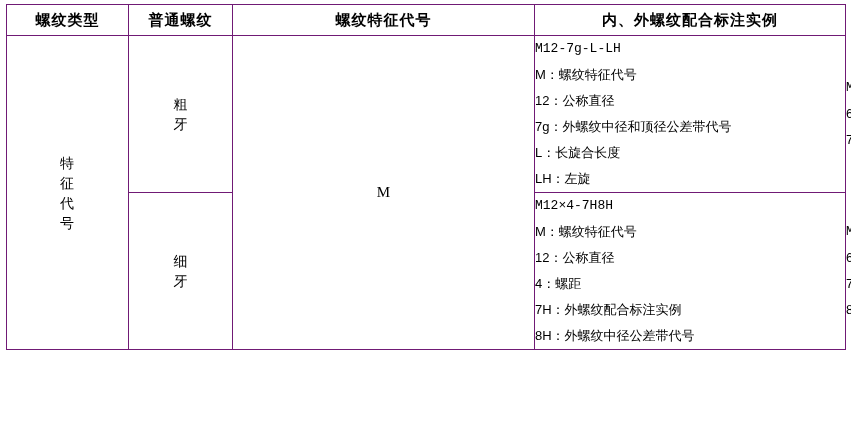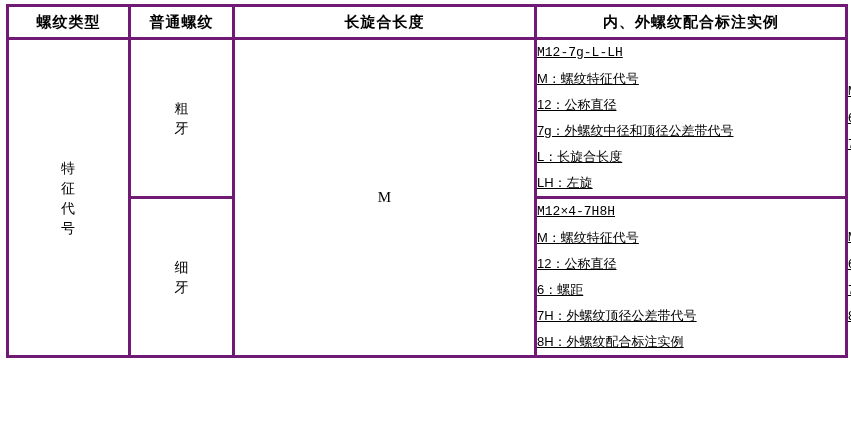--- a/index.html
+++ b/index.html
@@ -21,21 +21,21 @@
     box-sizing: border-box;
     padding: 4px 6px 4px 6px;
   }
   table.thread-table {
     border-collapse: collapse;
     width: 839px;
     table-layout: fixed;
   }
   table.thread-table td,
   table.thread-table th {
-    border: 3px solid #701a75;
+    border: 1px solid #701a75;
     vertical-align: middle;
     padding: 0;
   }
   thead th {
     height: 30px;
     font-size: 15px;
     font-weight: bold;
     text-align: center;
     letter-spacing: 1px;
   }
@@ -72,21 +72,20 @@
   td.ex-cell {
     vertical-align: top;
     padding: 9px 0 9px 10px;
     font-size: 13px;
   }
   .ex-line {
     font-family: "Liberation Mono", monospace;
     font-size: 13px;
     line-height: 26px;
     white-space: nowrap;
-    text-decoration: underline;
   }
   .ex-line.cn {
     font-family: "Liberation Sans", sans-serif;
     font-size: 13px;
   }
 </style>
 </head>
 <body>
 
 <div class="sheet">
@@ -94,21 +93,21 @@
     <colgroup>
       <col class="c1">
         <col class="c2">
         <col class="c3">
         <col class="c4">
     </colgroup>
     <thead>
       <tr>
         <th>螺纹类型</th>
         <th>普通螺纹</th>
-        <th>长旋合长度</th>
+        <th>螺纹特征代号</th>
         <th>内、外螺纹配合标注实例</th>
       </tr>
     </thead>
     <tbody>
       <tr>
         <td class="cat-cell" rowspan="2">
           <span class="vert-text">特征代号</span>
         </td>
         <td class="sub-cell">
           <span class="vert-text">粗牙</span>
@@ -129,23 +128,23 @@
         </td>
       </tr>
       <tr>
         <td class="sub-cell">
           <span class="vert-text">细牙</span>
         </td>
         <td class="ex-cell">
           <div class="ex-line">M12×4-7H8H</div>
           <div class="ex-line cn">M：螺纹特征代号</div>
           <div class="ex-line cn">12：公称直径</div>
-          <div class="ex-line cn">6：螺距</div>
-          <div class="ex-line cn">7H：外螺纹顶径公差带代号</div>
-          <div class="ex-line cn">8H：外螺纹配合标注实例</div>
+          <div class="ex-line cn">4：螺距</div>
+          <div class="ex-line cn">7H：外螺纹配合标注实例</div>
+          <div class="ex-line cn">8H：外螺纹中径公差带代号</div>
         </td>
         <td class="ex-cell">
           <div class="ex-line">M12×1-6H/7g8g-LH</div>
           <div class="ex-line cn">6H：内螺纹中径和顶径公差带代号</div>
           <div class="ex-line cn">7g：外螺纹中径公差带代号</div>
           <div class="ex-line cn">8g：外螺纹顶径公差带代号</div>
         </td>
       </tr>
     </tbody>
   </table>

